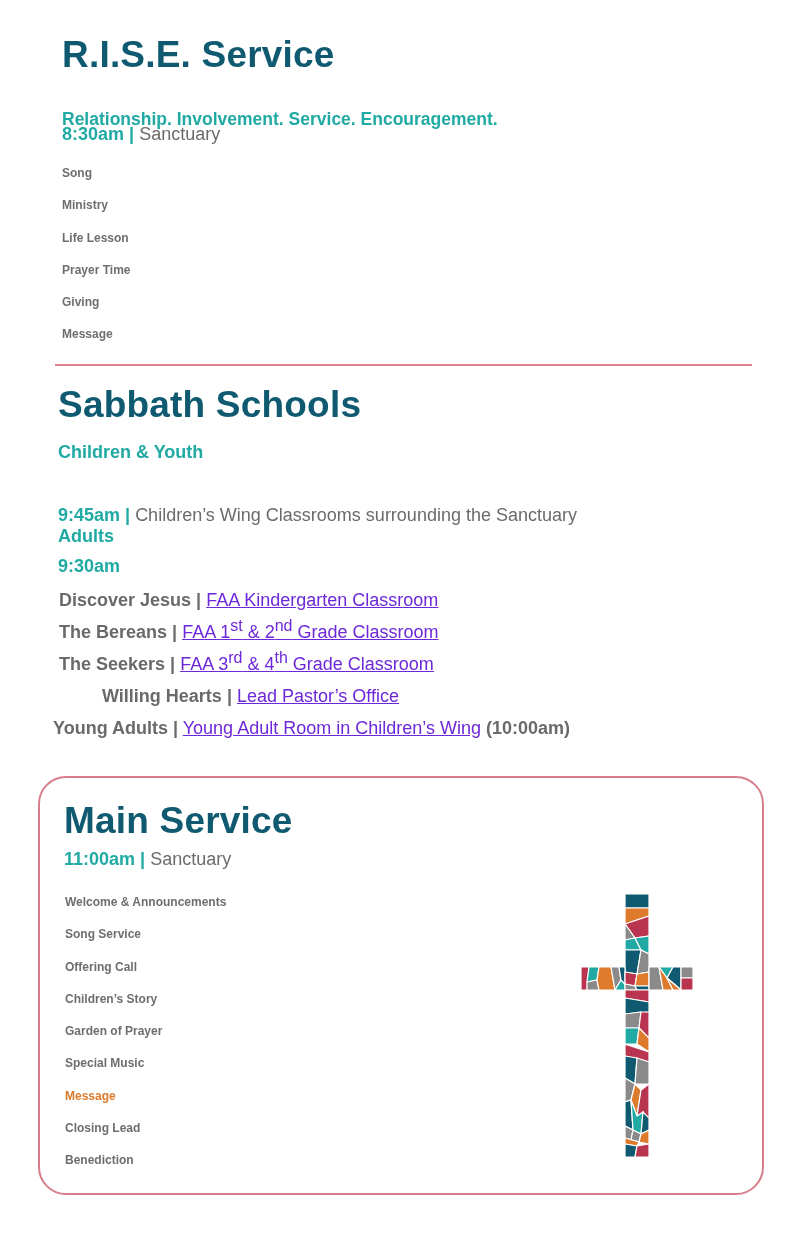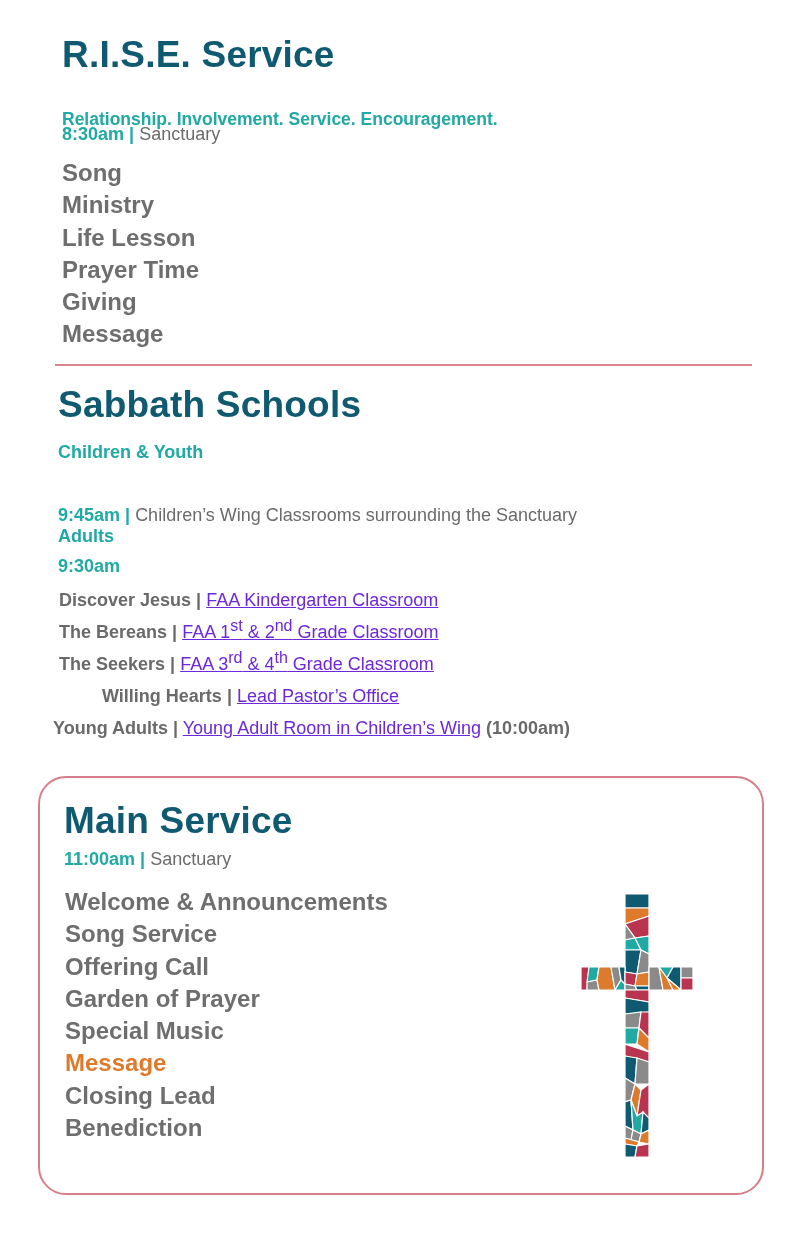--- a/index.html
+++ b/index.html
@@ -7,21 +7,21 @@
          font-family: "Liberation Sans", "DejaVu Sans", sans-serif; }
   .abs { position: absolute; }
   .h1 { color: #0f5a70; font-weight: bold; font-size: 37px; line-height: 42px; letter-spacing: 0.2px; margin: 0; white-space: nowrap; }
   .teal { color: #20aaa3; font-weight: bold; }
   .gray { color: #6b6b6b; }
   .sub { font-size: 18px; line-height: 22px; white-space: nowrap; }
   .line { font-size: 18px; line-height: 22px; white-space: nowrap; color: #6e6e6e; }
   .line b { font-weight: bold; color: #6a6a6a; }
   .line span.reg { font-weight: normal; color: #6d28d9; text-decoration: underline; }
   .list { list-style: none; margin: 0; padding: 0; }
-  .list li { font-size: 24px; font-weight: bold; color: #6e6e6e; height: 32.3px; line-height: 22px; white-space: nowrap; }
+  .list li { font-size: 12px; font-weight: bold; color: #6e6e6e; height: 32.3px; line-height: 22px; white-space: nowrap; }
   .list li.accent { color: #de7a2b; }
   .divider { left: 55px; top: 364px; width: 697px; height: 2px; background: #d9848e; }
   .box { left: 38px; top: 776px; width: 726px; height: 419px; border: 2px solid #d67f8b; border-radius: 28px; box-sizing: border-box; }
   sup { font-size: 16px; vertical-align: 7px; line-height: 0; }
 </style>
 </head>
 <body>
 
 <section>
   <h1 class="abs h1" style="left:62px; top:34px;">R.I.S.E. Service</h1>
@@ -87,20 +87,21 @@
 <h1 class="abs h1" style="left:64px; top:800px;">Main Service</h1>
 <div class="abs sub" style="left:64px; top:848px;">
   <span class="teal">11:00am</span>
   <span class="teal">|</span>
   <span class="gray">Sanctuary</span>
 </div>
 <ul class="abs list" style="left:65px; top:891px;">
   <li>Welcome &amp; Announcements</li>
   <li>Song Service</li>
   <li>Offering Call</li>
+  <li>Children’s Story</li>
   <li>Garden of Prayer</li>
   <li>Special Music</li>
   <li class="accent">Message</li>
   <li>Closing Lead</li>
   <li>Benediction</li>
 </ul>
 
 <div class="abs" style="left:581px; top:894px; width:112px; height:263px;">
   <svg width="112" height="263" viewBox="0 0 112 263" xmlns="http://www.w3.org/2000/svg">
     <defs>

